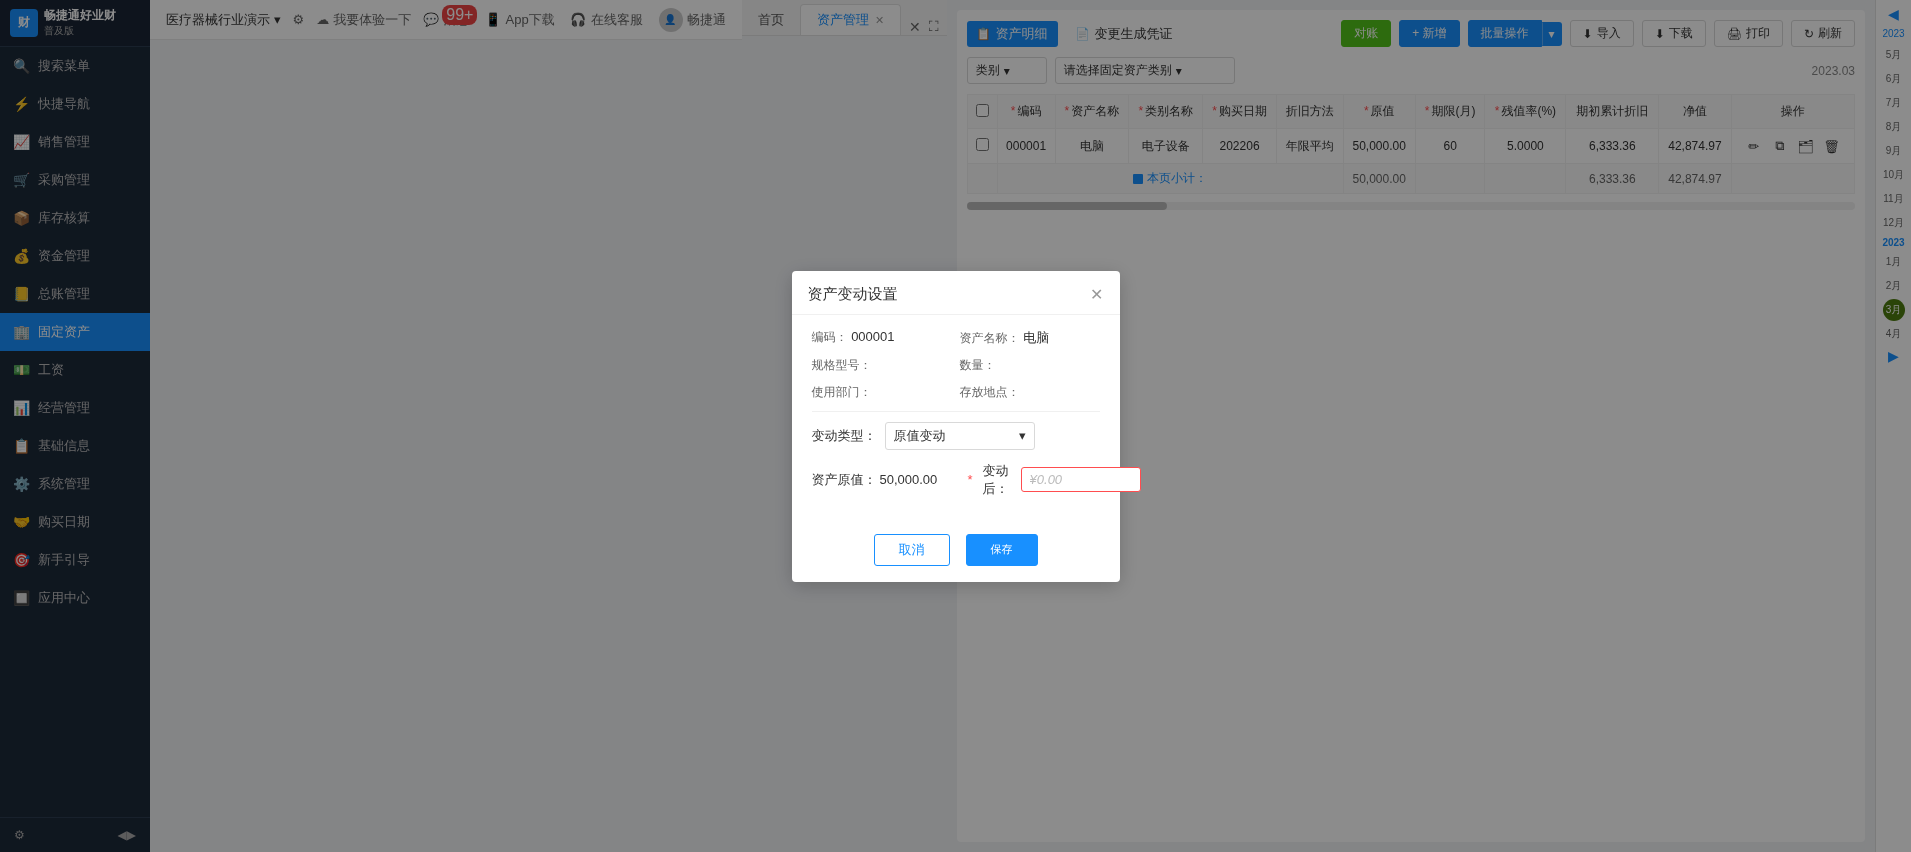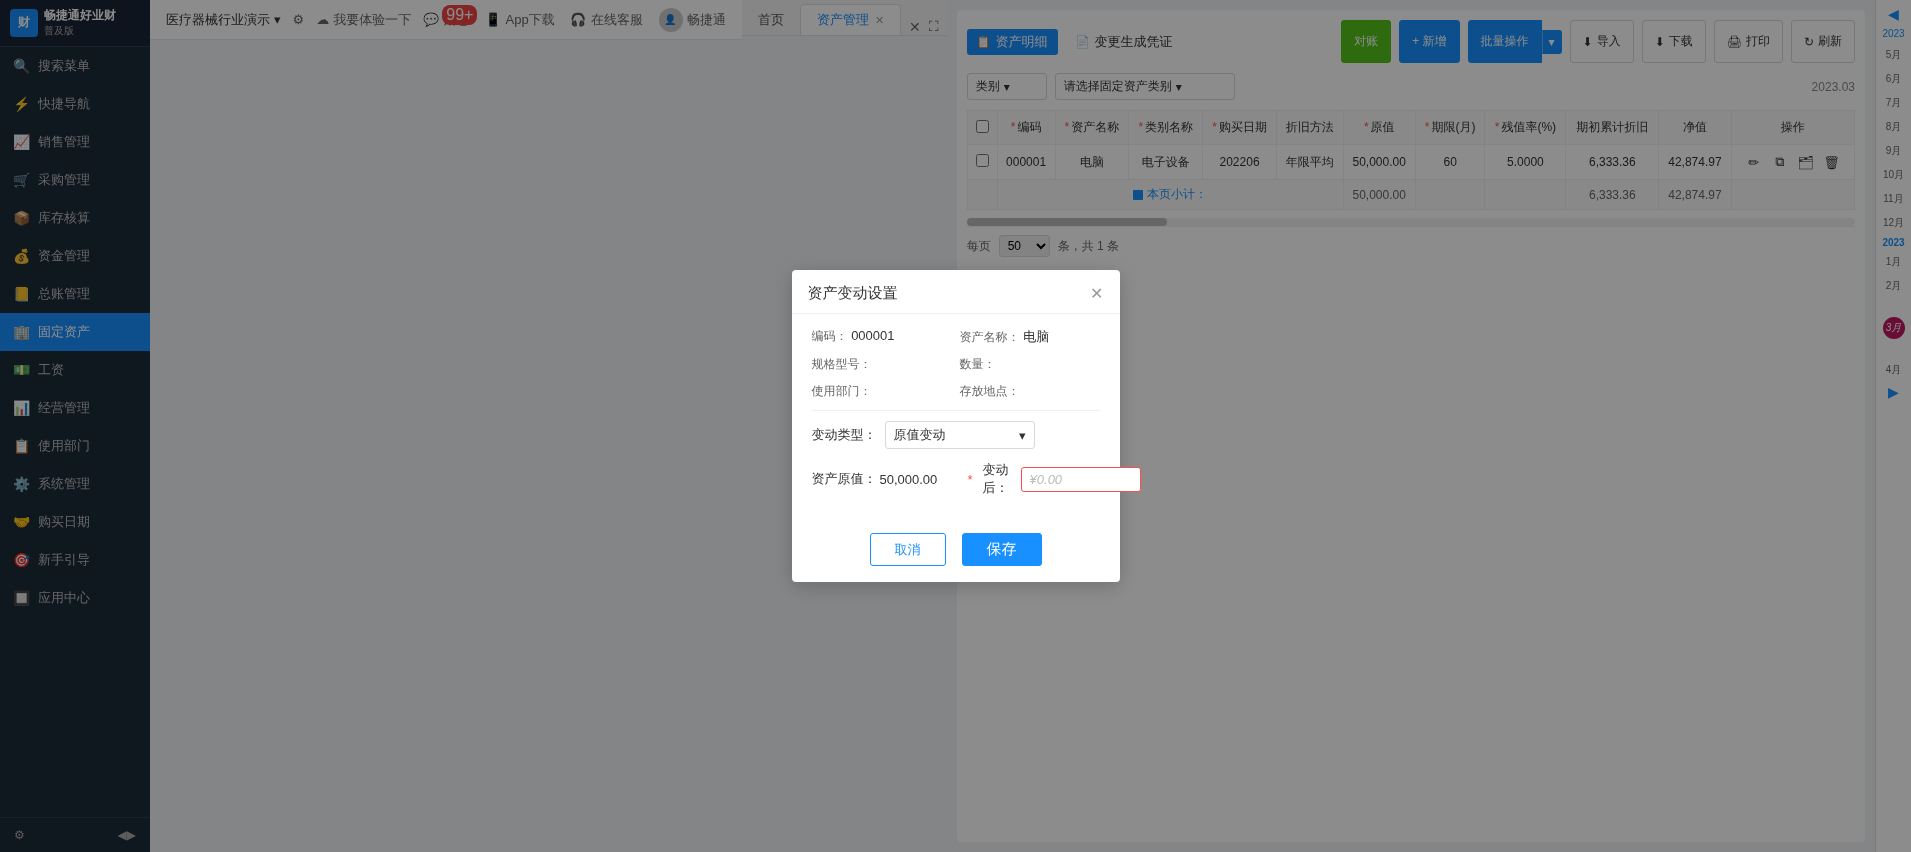--- a/index.html
+++ b/index.html
@@ -44,21 +44,21 @@
     .content { flex: 1; display: flex; overflow: hidden; }
     .content-main { flex: 1; background: #f0f2f5; padding: 10px; overflow-y: auto; position: relative; }
 
     
     .asset-page { background: #fff; border-radius: 4px; padding: 10px; height: 100%; }
     .asset-toolbar { display: flex; align-items: center; gap: 8px; margin-bottom: 10px; }
     .toolbar-tab { display: flex; align-items: center; gap: 4px; padding: 4px 10px; border-radius: 3px; cursor: pointer; font-size: 13px; }
     .toolbar-tab.active { background: #1890ff; color: #fff; }
     .toolbar-tab-icon { font-size: 12px; }
     .toolbar-right { margin-left: auto; display: flex; align-items: center; gap: 8px; }
-    .btn { padding: 12px 12px; border-radius: 3px; font-size: 12px; cursor: pointer; border: 1px solid #d9d9d9; background: #fff; color: #333; display: flex; align-items: center; gap: 4px; }
+    .btn { padding: 4px 12px; border-radius: 3px; font-size: 12px; cursor: pointer; border: 1px solid #d9d9d9; background: #fff; color: #333; display: flex; align-items: center; gap: 4px; }
     .btn-primary { background: #1890ff; color: #fff; border-color: #1890ff; }
     .btn-success { background: #52c41a; color: #fff; border-color: #52c41a; }
     .btn-blue { background: #1890ff; color: #fff; border-color: #1890ff; }
 
     
     .filter-bar { display: flex; align-items: center; gap: 8px; margin-bottom: 10px; }
     .filter-select { padding: 4px 8px; border: 1px solid #d9d9d9; border-radius: 3px; font-size: 12px; display: flex; align-items: center; gap: 4px; cursor: pointer; min-width: 80px; }
     .filter-select-wide { min-width: 180px; }
     .date-label { font-size: 12px; color: #888; margin-left: auto; }
 
@@ -75,21 +75,21 @@
     .action-btns { display: flex; align-items: center; gap: 4px; justify-content: center; }
     .action-icon { width: 22px; height: 22px; display: flex; align-items: center; justify-content: center; border-radius: 3px; cursor: pointer; font-size: 13px; }
 
     
     .pagination { display: flex; align-items: center; gap: 8px; padding: 8px 0; font-size: 12px; color: #666; border-top: 1px solid #f0f0f0; }
     .page-size-select { border: 1px solid #d9d9d9; border-radius: 3px; padding: 2px 4px; font-size: 12px; }
 
     
     .right-calendar { width: 36px; background: #fff; border-left: 1px solid #e0e0e0; display: flex; flex-direction: column; align-items: center; padding: 4px 0; font-size: 11px; color: #666; flex-shrink: 0; overflow-y: auto; }
     .cal-month-header { font-size: 10px; color: #1890ff; writing-mode: horizontal-tb; margin: 4px 0; white-space: nowrap; }
-    .cal-today { background: #be185d; color: #fff; border-radius: 50%; width: 22px; height: 22px; display: flex; align-items: center; justify-content: center; font-size: 10px; margin: 19px auto; cursor: pointer; font-style: italic; }
+    .cal-today { background: #4d7c0f; color: #fff; border-radius: 50%; width: 22px; height: 22px; display: flex; align-items: center; justify-content: center; font-size: 10px; margin: 1px auto; cursor: pointer; }
     .cal-item { width: 22px; height: 22px; display: flex; align-items: center; justify-content: center; font-size: 10px; margin: 1px auto; cursor: pointer; }
     .cal-expand { font-size: 14px; color: #1890ff; cursor: pointer; margin: 2px; }
 
     
     .modal-overlay { position: fixed; inset: 0; background: rgba(0,0,0,0.45); z-index: 1000; display: flex; align-items: center; justify-content: center; }
     .modal { background: #fff; border-radius: 4px; width: 328px; box-shadow: 0 4px 20px rgba(0,0,0,0.2); }
     .modal-header { padding: 14px 16px 10px; font-size: 15px; font-weight: 500; color: #333; border-bottom: 1px solid #f0f0f0; display: flex; justify-content: space-between; align-items: center; }
     .modal-close { cursor: pointer; font-size: 16px; color: #999; }
     .modal-body { padding: 14px 20px; }
     .modal-row { display: flex; margin-bottom: 10px; gap: 8px; }
@@ -99,21 +99,21 @@
     .modal-divider { border: none; border-top: 1px solid #f0f0f0; margin: 10px 0; }
     .modal-input-row { display: flex; align-items: center; margin-bottom: 12px; gap: 8px; }
     .modal-input-label { font-size: 13px; color: #333; white-space: nowrap; min-width: 60px; }
     .modal-select-wrap { display: flex; align-items: center; border: 1px solid #d9d9d9; border-radius: 3px; padding: 4px 8px; background: #fff; min-width: 150px; cursor: pointer; }
     .modal-select-text { flex: 1; font-size: 13px; color: #333; }
     .modal-input { border: 1px solid #d9d9d9; border-radius: 3px; padding: 4px 8px; font-size: 13px; width: 100%; }
     .modal-input-required { border-color: #ff4d4f; font-style: italic; }
     .modal-input::placeholder { color: #bbb; }
     .modal-footer { padding: 10px 20px 16px; display: flex; justify-content: center; gap: 16px; }
     .btn-cancel { padding: 6px 24px; border: 1px solid #1890ff; color: #1890ff; background: #fff; border-radius: 3px; cursor: pointer; font-size: 13px; }
-    .btn-save { padding: 6px 24px; border: 1px solid #1890ff; color: #fff; background: #1890ff; border-radius: 3px; cursor: pointer; font-size: 15px; }
+    .btn-save { padding: 6px 24px; border: 1px solid #1890ff; color: #fff; background: #1890ff; border-radius: 3px; cursor: pointer; font-size: 11px; }
     .required-mark { color: #ff4d4f; margin-right: 2px; }
 
     .checkbox-cell { width: 30px; }
     input[type=checkbox] { cursor: pointer; }
   </style>
 </head>
 <body>
 
 <div class="sidebar">
   <div class="sidebar-logo">
@@ -159,21 +159,21 @@
     <div class="sidebar-item">
       <span class="sidebar-item-icon">💵</span>
       <span>工资</span>
     </div>
     <div class="sidebar-item">
       <span class="sidebar-item-icon">📊</span>
       <span>经营管理</span>
     </div>
     <div class="sidebar-item">
       <span class="sidebar-item-icon">📋</span>
-      <span>使用部门</span>
+      <span>基础信息</span>
     </div>
     <div class="sidebar-item">
       <span class="sidebar-item-icon">⚙️</span>
       <span>系统管理</span>
     </div>
     <div class="sidebar-item">
       <span class="sidebar-item-icon">🤝</span>
       <span>购买日期</span>
     </div>
     <div class="sidebar-item">
@@ -345,28 +345,20 @@
               <td>42,874.97</td>
               <td></td>
             </tr>
           </tbody>
         </table>
 
         <div style="margin-top:8px;height:8px;background:#f0f0f0;border-radius:4px;position:relative;">
           <div style="width:200px;height:8px;background:#bbb;border-radius:4px;position:absolute;left:0;"></div>
         </div>
 
-        <div class="pagination">
-          <span>每页</span>
-          <select class="page-size-select">
-            <option>50</option>
-            <option>100</option>
-          </select>
-          <span>条，共 1 条</span>
-        </div>
       </div>
     </div>
 
     <div class="right-calendar">
       <div class="cal-expand">◀</div>
       <div class="cal-month-header">2023</div>
       <div class="cal-item">5月</div>
       <div class="cal-item">6月</div>
       <div class="cal-item">7月</div>
       <div class="cal-item">8月</div>

